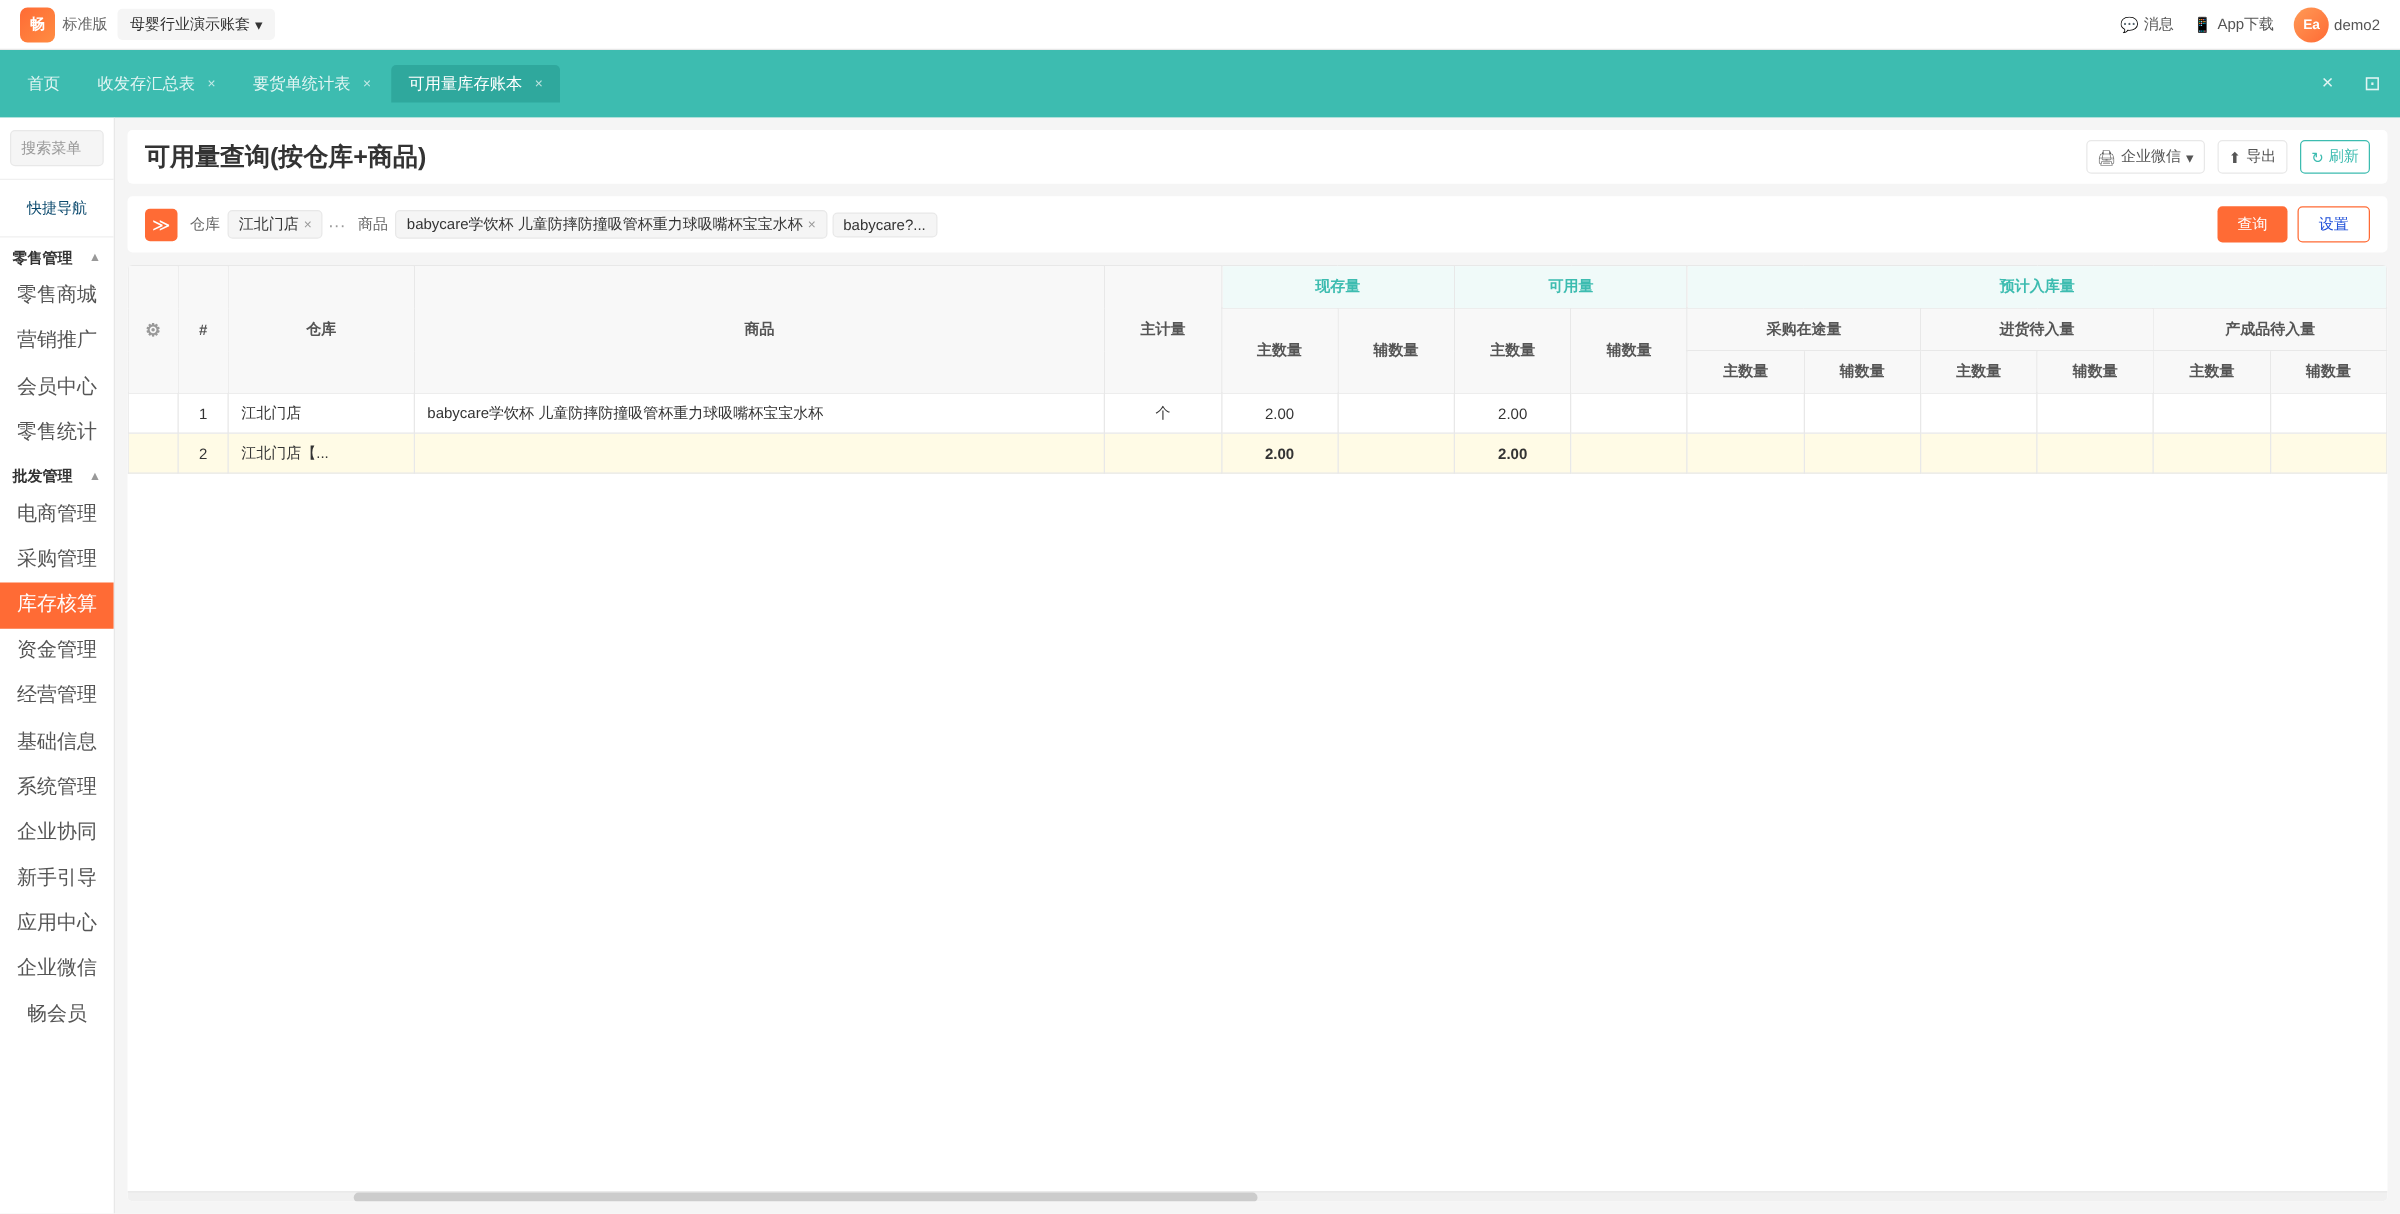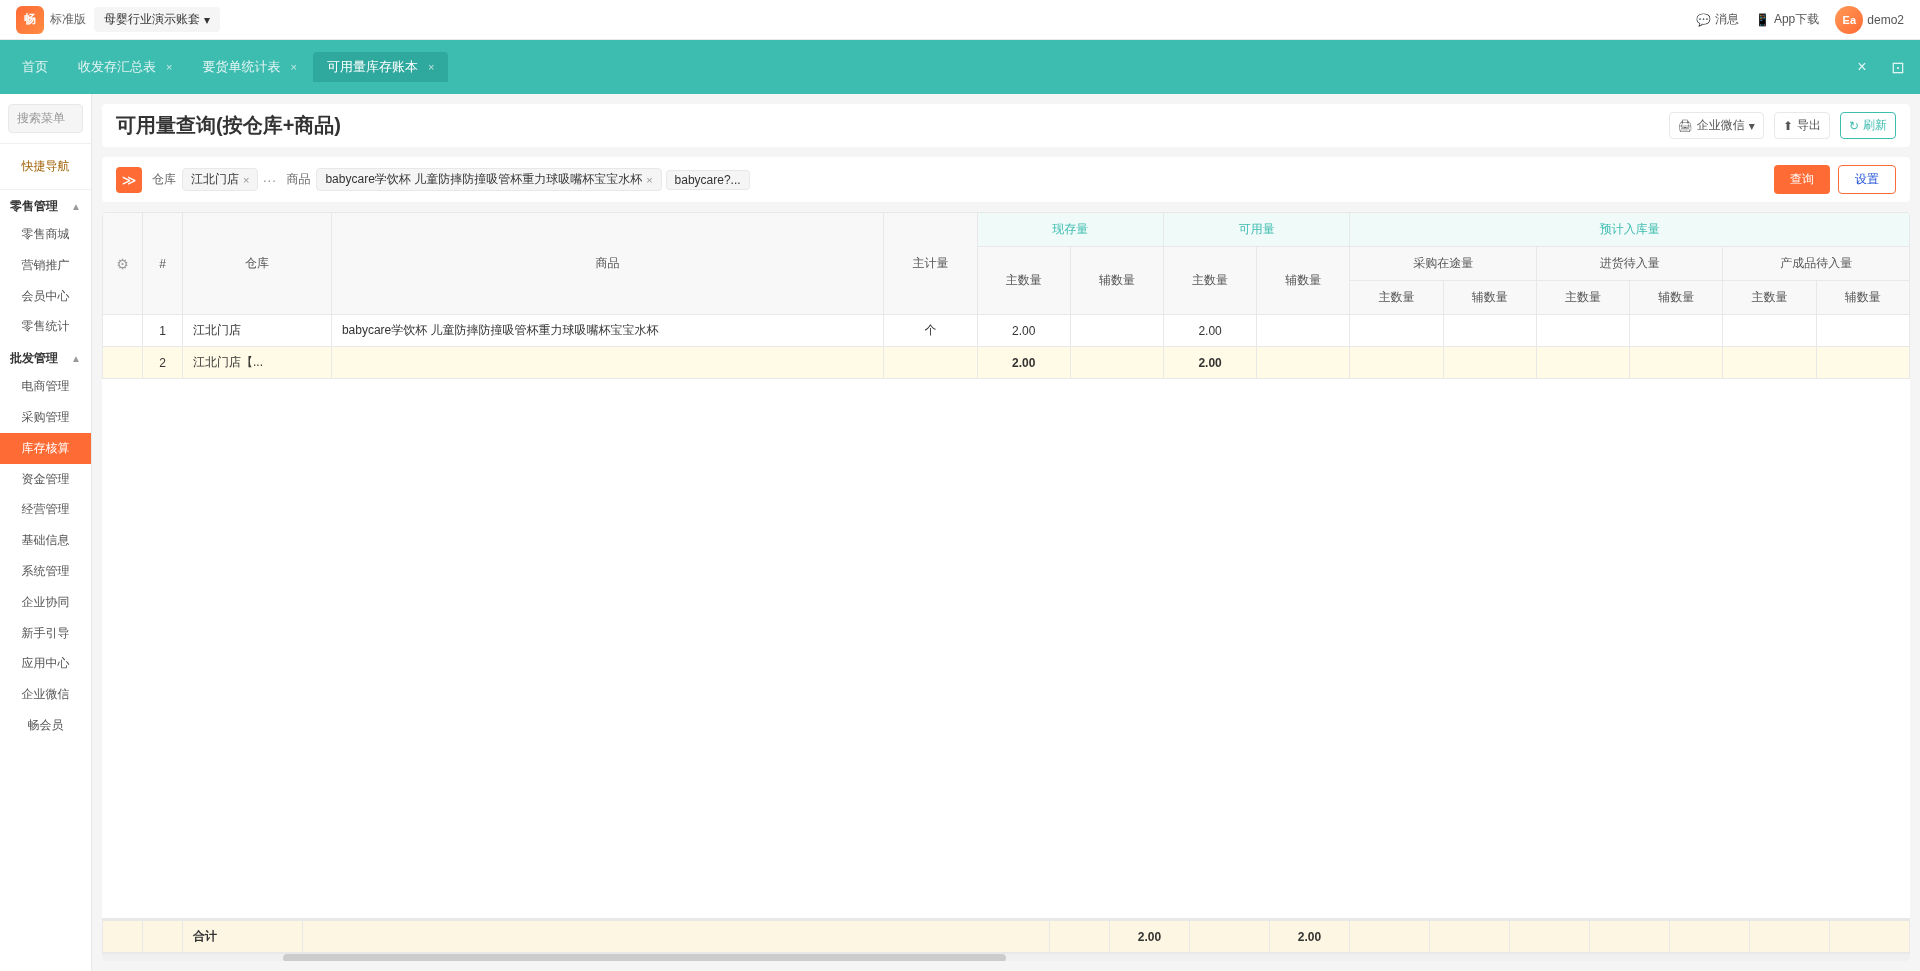--- a/index.html
+++ b/index.html
@@ -84,21 +84,21 @@
       text-align: left;
     }
     .sidebar-nav { padding: 6px 0; border-bottom: 1px solid #f0f0f0; }
     .sidebar-nav-item {
       display: flex;
       align-items: center;
       justify-content: center;
       padding: 8px 4px;
       cursor: pointer;
       font-size: 12px;
-      color: #a16207;
+      color: #0c4a6e;
       text-align: center;
     }
     .sidebar-section {
       padding: 0;
     }
     .sidebar-section-header {
       display: flex;
       align-items: center;
       justify-content: space-between;
       padding: 8px 10px 4px;
@@ -107,21 +107,21 @@
       font-weight: 600;
       color: #333;
     }
     .sidebar-section-header .arrow { font-size: 10px; color: #999; }
     .sidebar-item {
       display: flex;
       align-items: center;
       justify-content: center;
       padding: 7px 6px;
       cursor: pointer;
-      font-size: 12px;
+      font-size: 16px;
       color: #555;
       text-align: center;
     }
     .sidebar-item.active { color: #fff; background: #ff6b35; }
     .sidebar-item-text { line-height: 1.4; }
 
     
     .content-area {
       flex: 1;
       display: flex;
@@ -239,21 +239,21 @@
     table {
       width: 100%;
       border-collapse: collapse;
       font-size: 12px;
     }
     thead { background: #f8f8f8; position: sticky; top: 0; z-index: 1; }
     th {
       padding: 8px 10px;
       text-align: center;
       border: 1px solid #e8e8e8;
-      font-weight: 400;
+      font-weight: 700;
       color: #555;
       white-space: nowrap;
     }
     td {
       padding: 7px 10px;
       text-align: center;
       border: 1px solid #e8e8e8;
       color: #333;
       white-space: nowrap;
     }
@@ -541,43 +541,20 @@
               <td></td>
               <td></td>
               <td></td>
               <td></td>
               <td></td>
             </tr>
           </tbody>
         </table>
       </div>
 
-      <div class="table-footer">
-        <table>
-          <tbody>
-            <tr>
-              <td style="width:40px;"></td>
-              <td style="width:40px;"></td>
-              <td style="width:120px; text-align:left; font-weight:600;">合计</td>
-              <td style="min-width:280px;"></td>
-              <td style="width:60px;"></td>
-              <td style="width:80px; font-weight:600;">2.00</td>
-              <td style="width:80px;"></td>
-              <td style="width:80px; font-weight:600;">2.00</td>
-              <td style="width:80px;"></td>
-              <td style="width:80px;"></td>
-              <td style="width:80px;"></td>
-              <td style="width:80px;"></td>
-              <td style="width:80px;"></td>
-              <td style="width:80px;"></td>
-              <td style="width:80px;"></td>
-            </tr>
-          </tbody>
-        </table>
-      </div>
 
       <div class="scrollbar-track">
         <div class="scrollbar-thumb"></div>
       </div>
     </div>
 
   </div>
 </div>
 
 </body></html>

